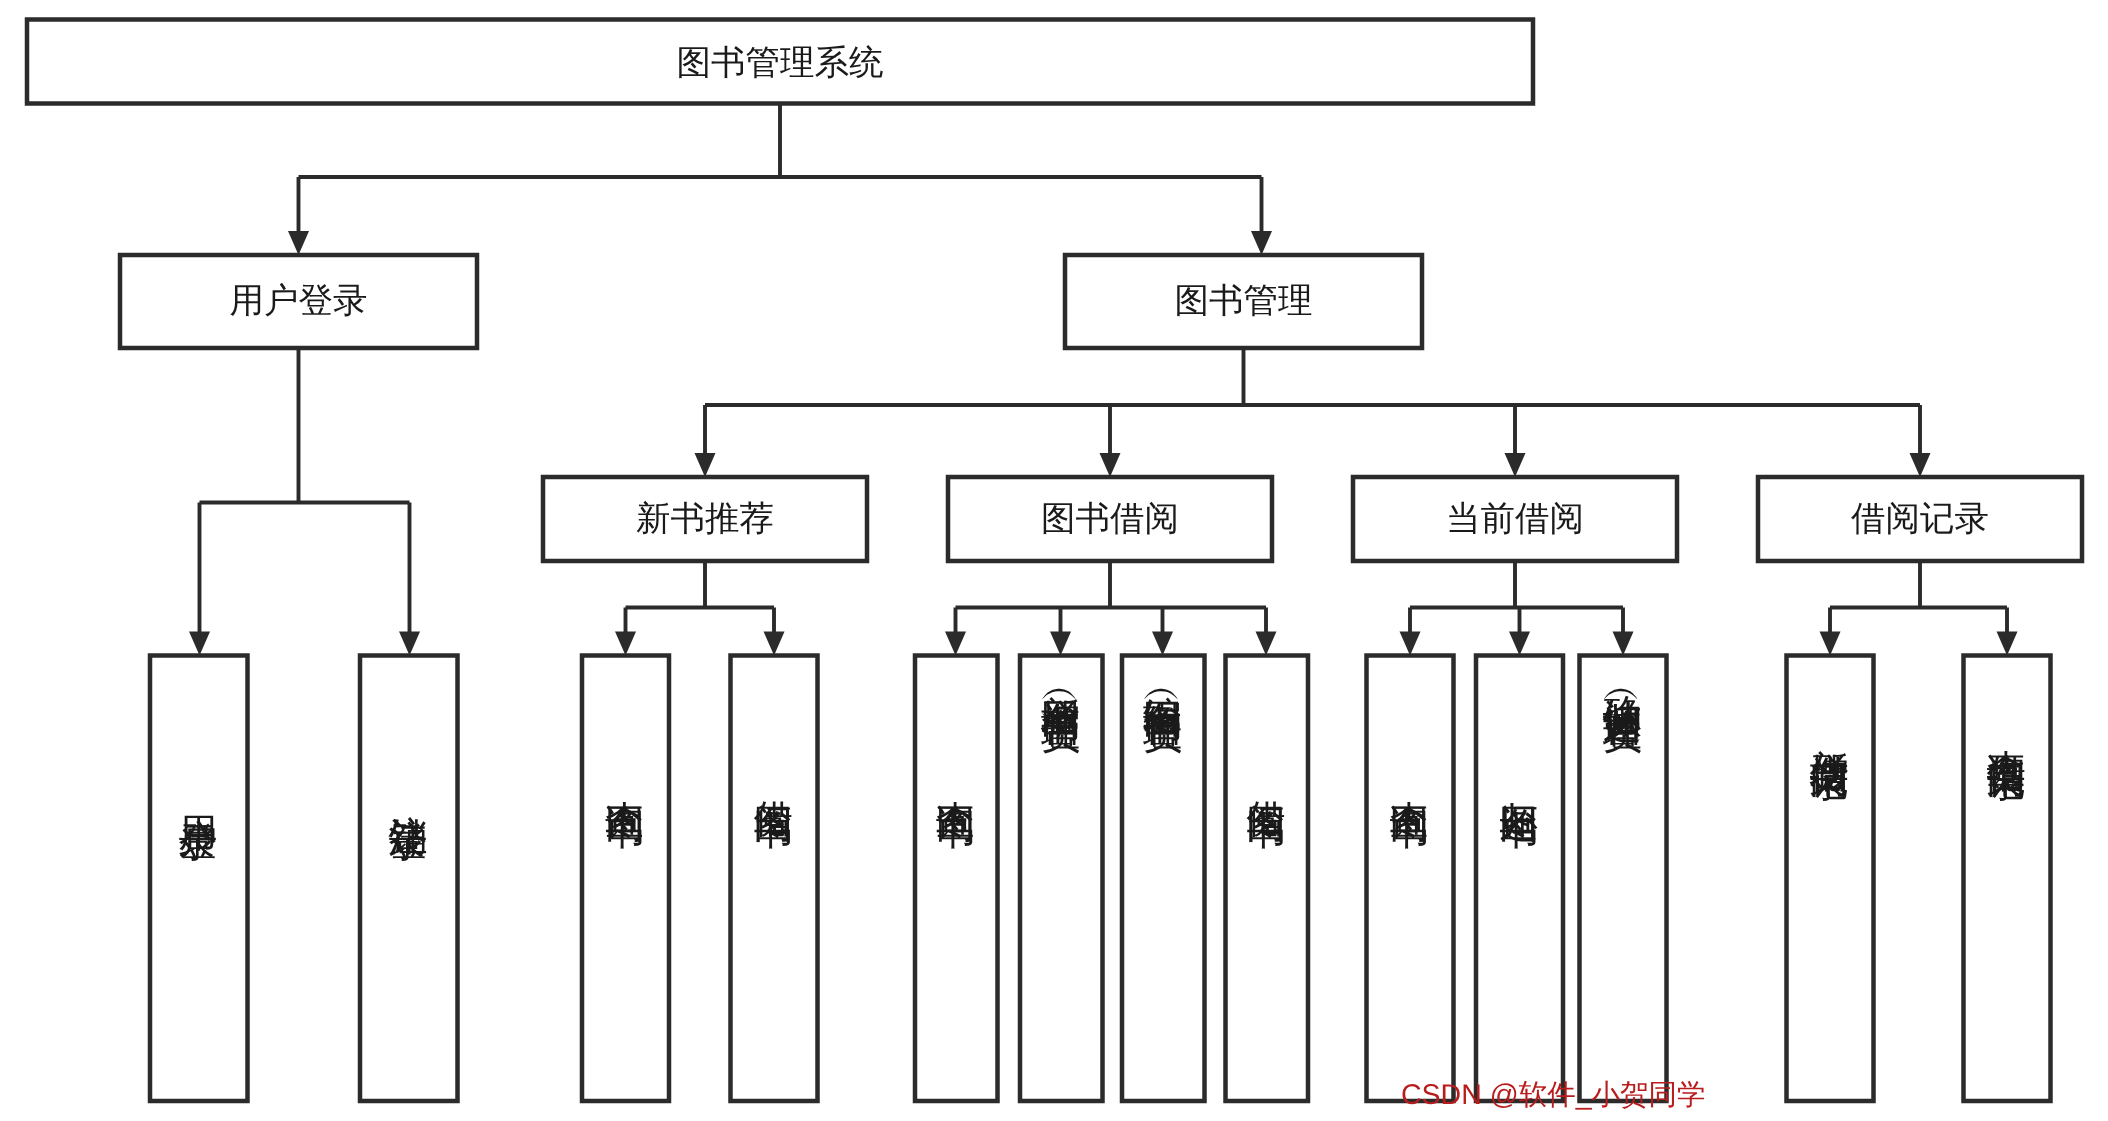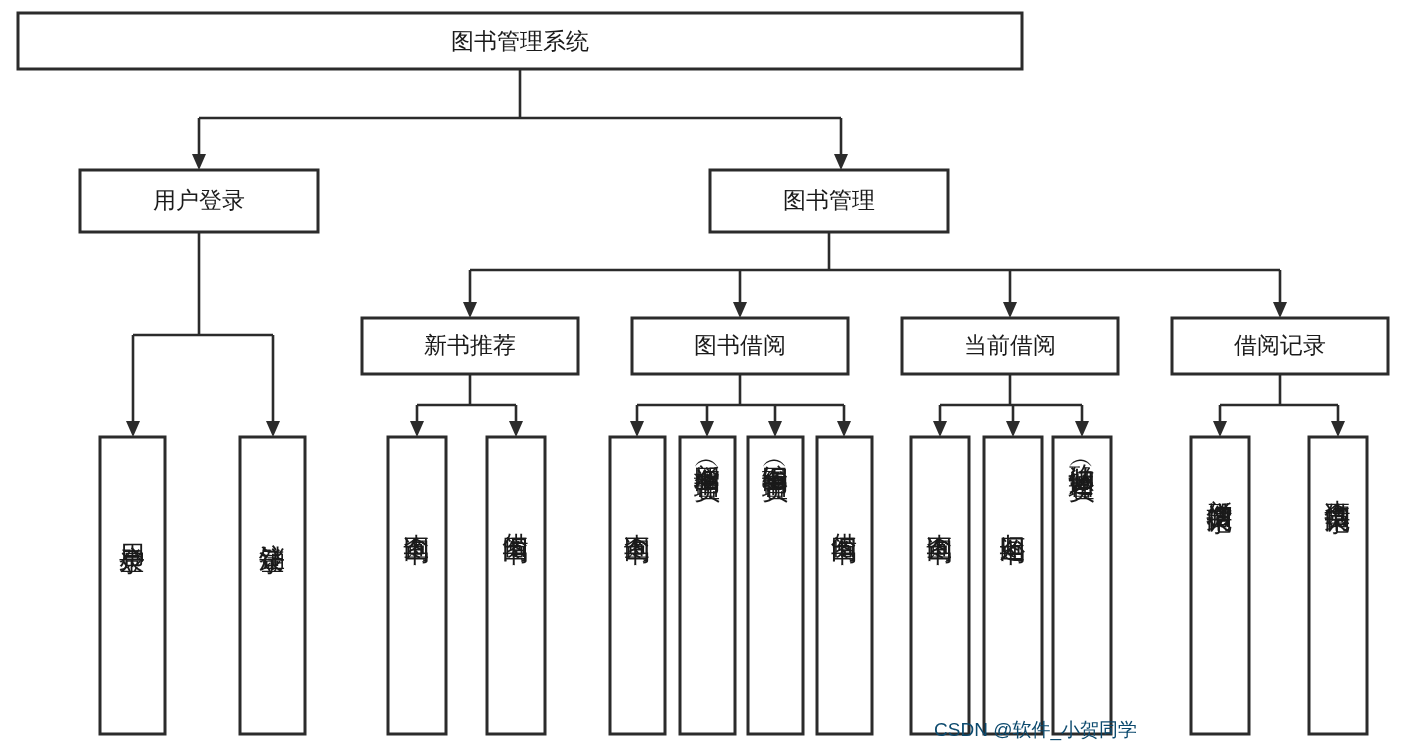--- a/index.html
+++ b/index.html
@@ -72,21 +72,21 @@
     color: #1a1a1a;
     white-space: nowrap;
     text-align: left;
   }
   .watermark {
     position: absolute;
     right: 8px;
     bottom: 4px;
     font-family: "Liberation Sans", "DejaVu Sans", sans-serif;
     font-size: 19px;
-    color: #0c4a6e;
+    color: #b91c1c;
     white-space: nowrap;
     user-select: none;
   }
 </style>
 </head>
 <body>
 
 <div id="diagram-root">
 
   <svg class="diagram-canvas" viewBox="0 0 1405 747">

